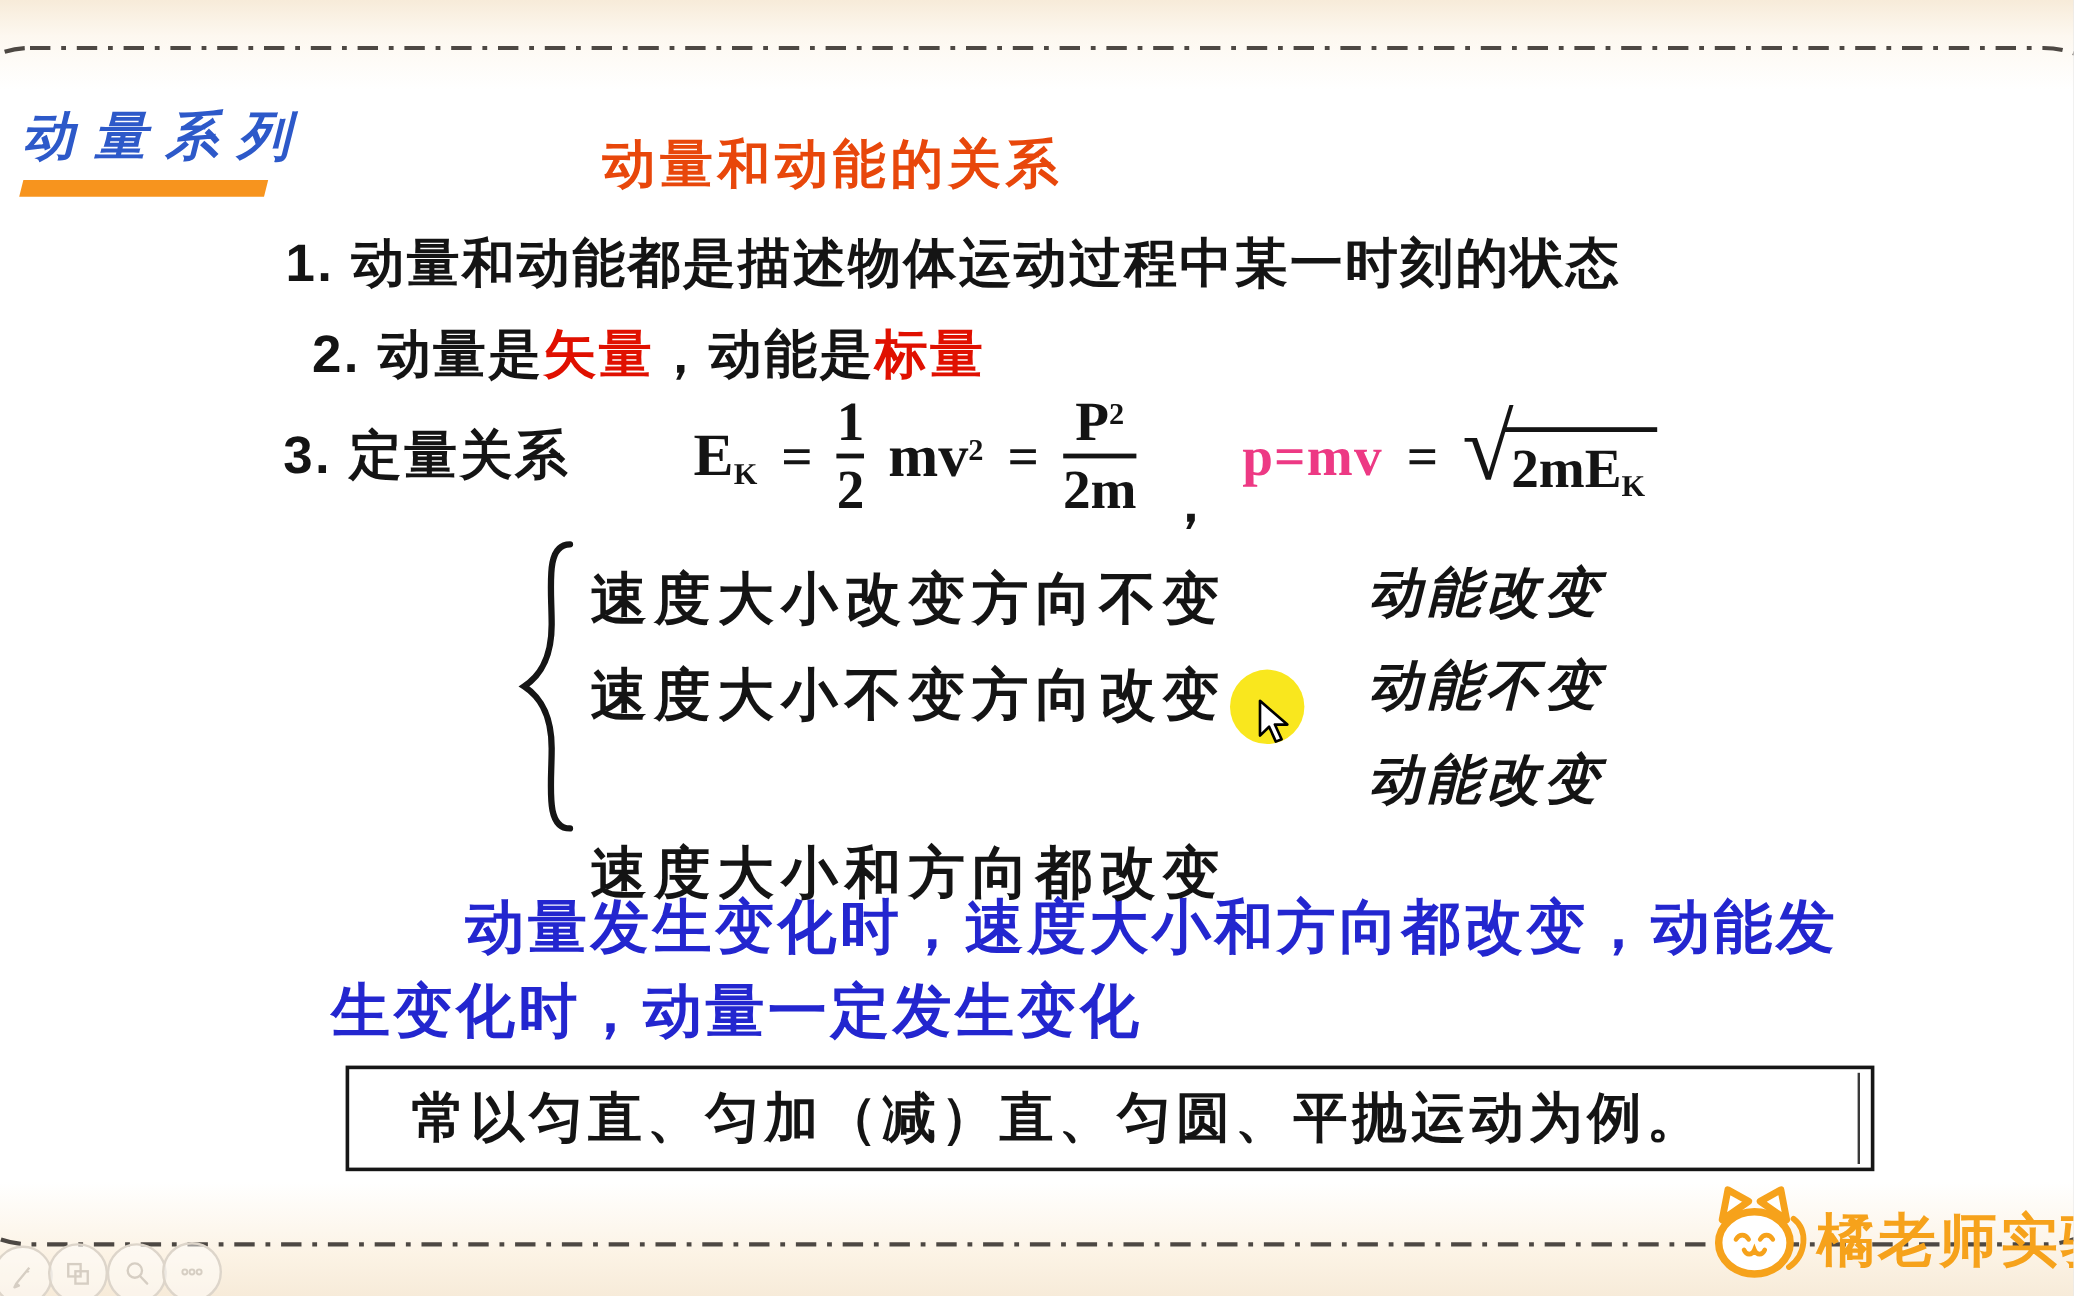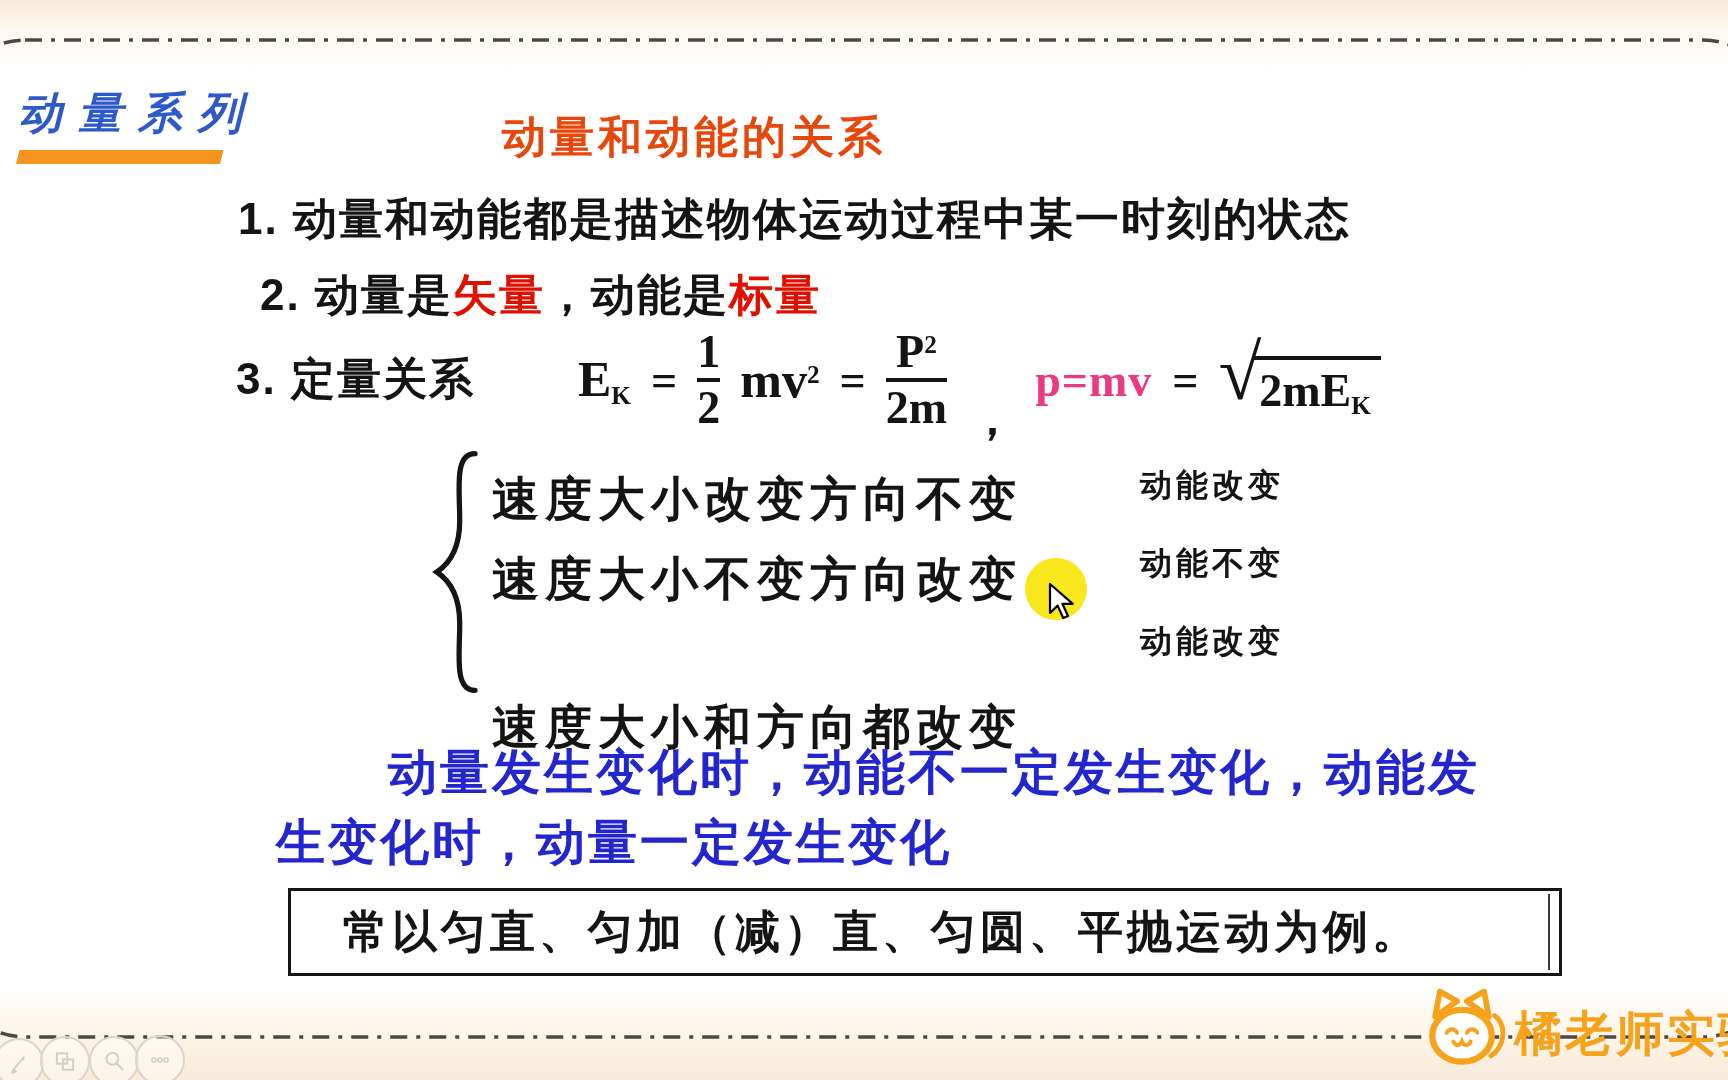--- a/index.html
+++ b/index.html
@@ -43,21 +43,21 @@
   .sqrt-sign{font-size:78px;line-height:0.85;margin-right:-8px;font-weight:normal;}
   .radicand{border-top:4px solid #141414;padding:4px 10px 0 6px;font-size:46px;margin-top:16px;}
 
   
   .branch-label{font-size:46px;font-weight:bold;letter-spacing:4px;}
   .branch-label.l1{left:240px;top:520px;}
   .branch-label.l2{left:246px;top:578px;}
   .brace{left:424px;top:446px;}
   .condition{left:492px;font-size:47px;font-weight:bold;letter-spacing:6px;z-index:2;}
   .cond-0{top:468px;} .cond-1{top:548px;} .cond-2{top:664px;margin-top:32px;}
-  .result{left:1140px;font-size:32px;font-weight:bold;letter-spacing:4px;}
+  .result{left:1140px;font-size:45px;font-weight:bold;letter-spacing:4px;font-style:italic;}
   .res-0{top:464px;} .res-1{top:542px;} .res-2{top:620px;}
 
   
   .cursor-highlight{left:1025px;top:558px;width:62px;height:62px;border-radius:50%;
     background:#f9e71e;z-index:1;}
   .cursor-arrow{left:1048px;top:582px;z-index:3;}
 
   
   .conclusion{font-size:49px;font-weight:bold;color:#2326cf;letter-spacing:3px;}
   .conclusion.c1{left:388px;top:740px;}
@@ -133,21 +133,21 @@
 
   <div class="abs result res-0">动能改变</div>
   <div class="abs result res-1">动能不变</div>
   <div class="abs result res-2">动能改变</div>
 
   <div class="abs cursor-highlight"></div>
   <svg class="abs cursor-arrow" width="30" height="38" viewBox="0 0 15 19">
     <path d="M1 1 L1 15.5 L4.8 11.8 L7.6 18 L10 17 L7.2 10.9 L12.4 10.9 Z" fill="#ffffff" stroke="#000000" stroke-width="1.1" stroke-linejoin="round"></path>
   </svg>
 
-  <div class="abs conclusion c1">动量发生变化时，动能不一定发生变化，动能发</div>
+  <div class="abs conclusion c1">动量发生变化时，速度大小和方向都改变，动能发</div>
   <div class="abs conclusion c2">生变化时，动量一定发生变化</div>
 
   <div class="abs note-box">
     <span class="note-text">常以匀直、匀加（减）直、匀圆、平抛运动为例。</span>
   </div>
 
   <svg class="abs cat-icon" width="96" height="90" viewBox="0 0 100 92">
     <path d="M84 32 C97 42 95 64 80 74" fill="none" stroke="#f6a21b" stroke-width="5" stroke-linecap="round"></path>
     <path d="M22 33 L27 7 L45 17 Z" fill="#ffffff" stroke="#f6a21b" stroke-width="6" stroke-linejoin="round"></path>
     <path d="M78 33 L73 7 L55 17 Z" fill="#ffffff" stroke="#f6a21b" stroke-width="6" stroke-linejoin="round"></path>

